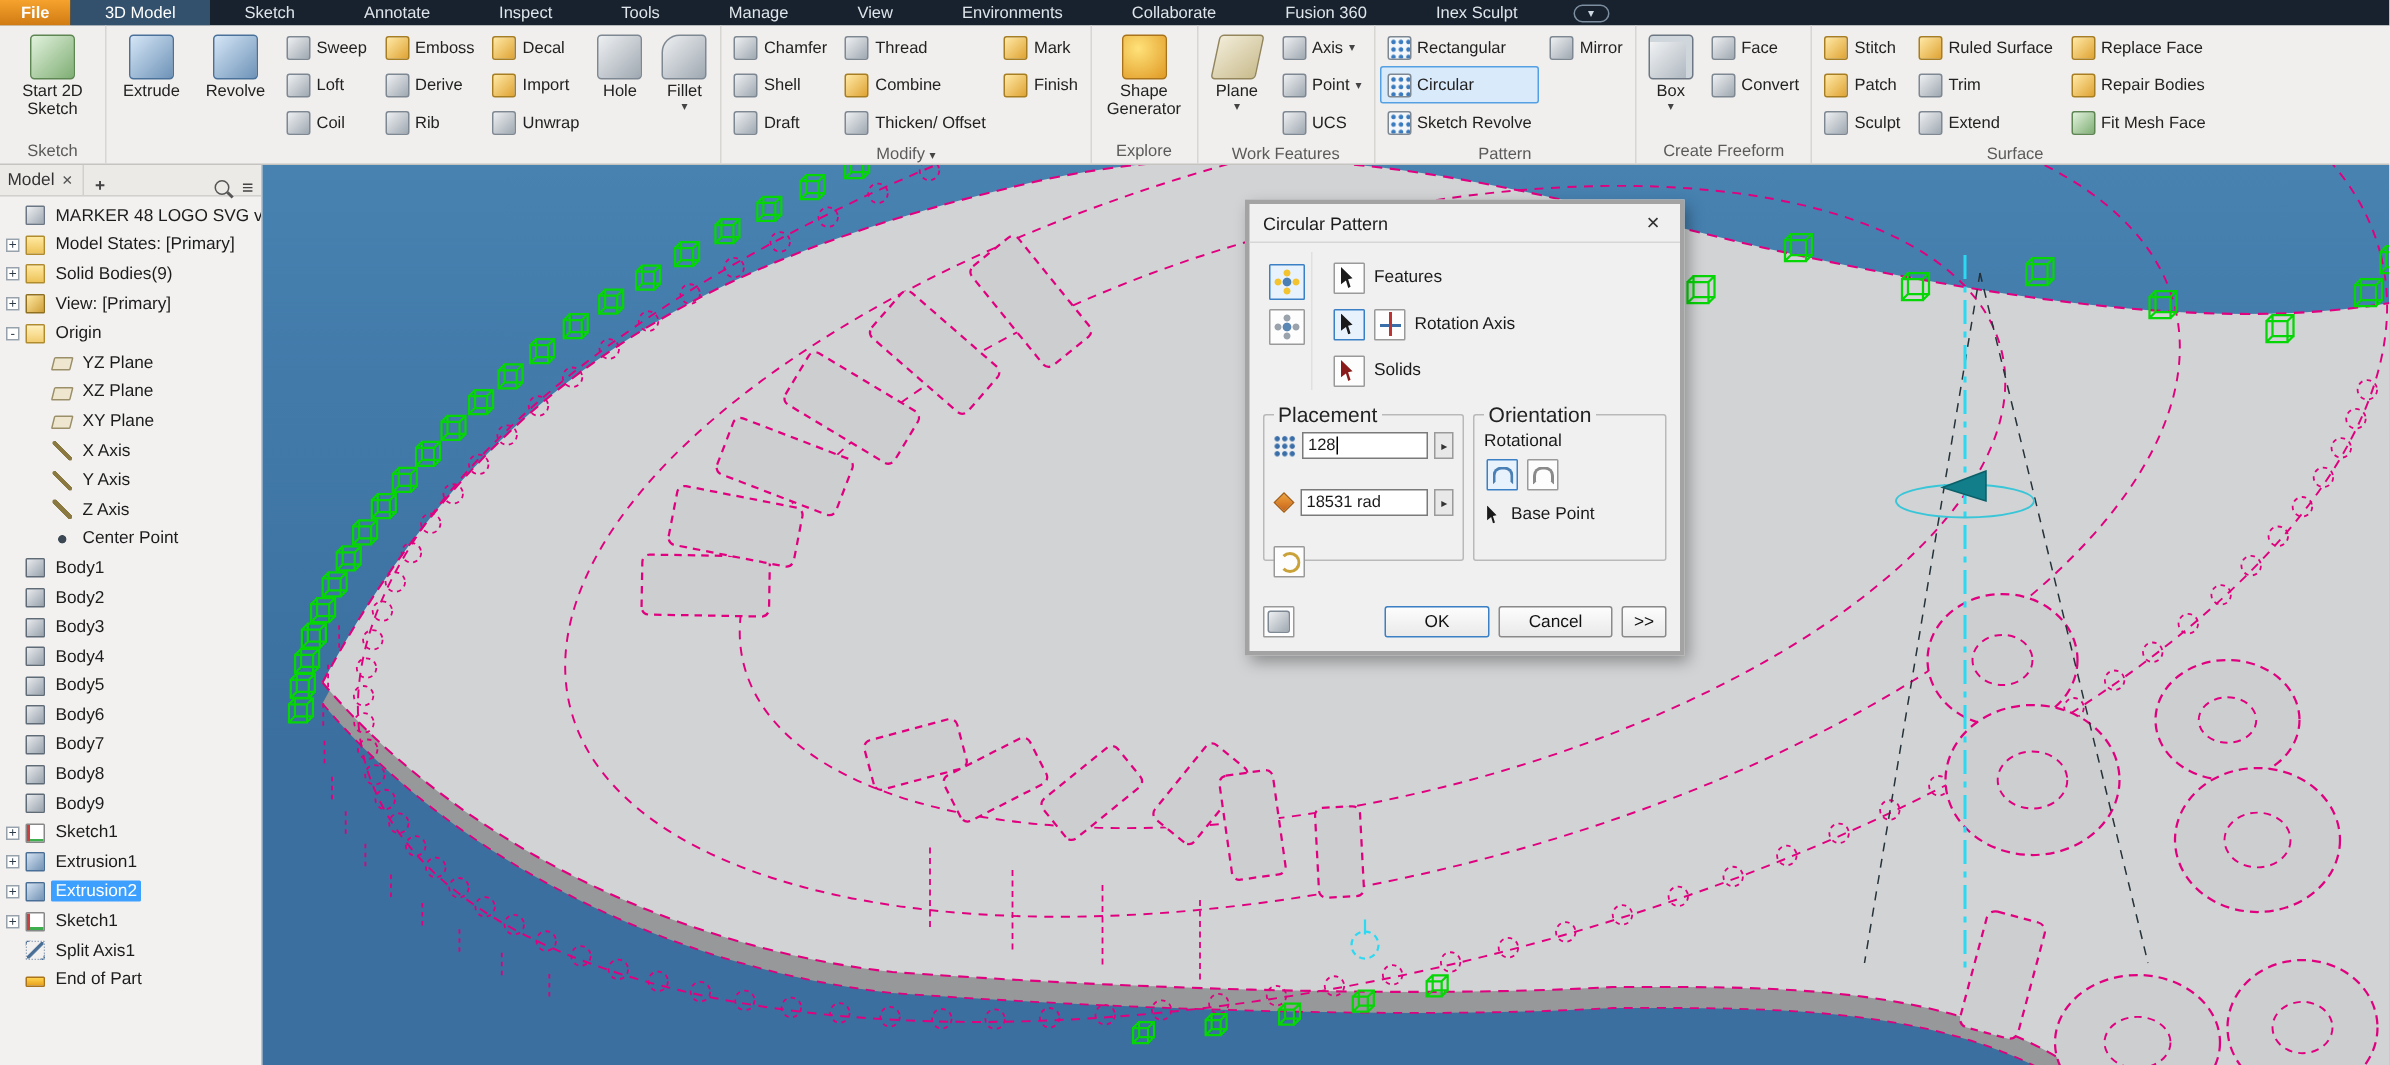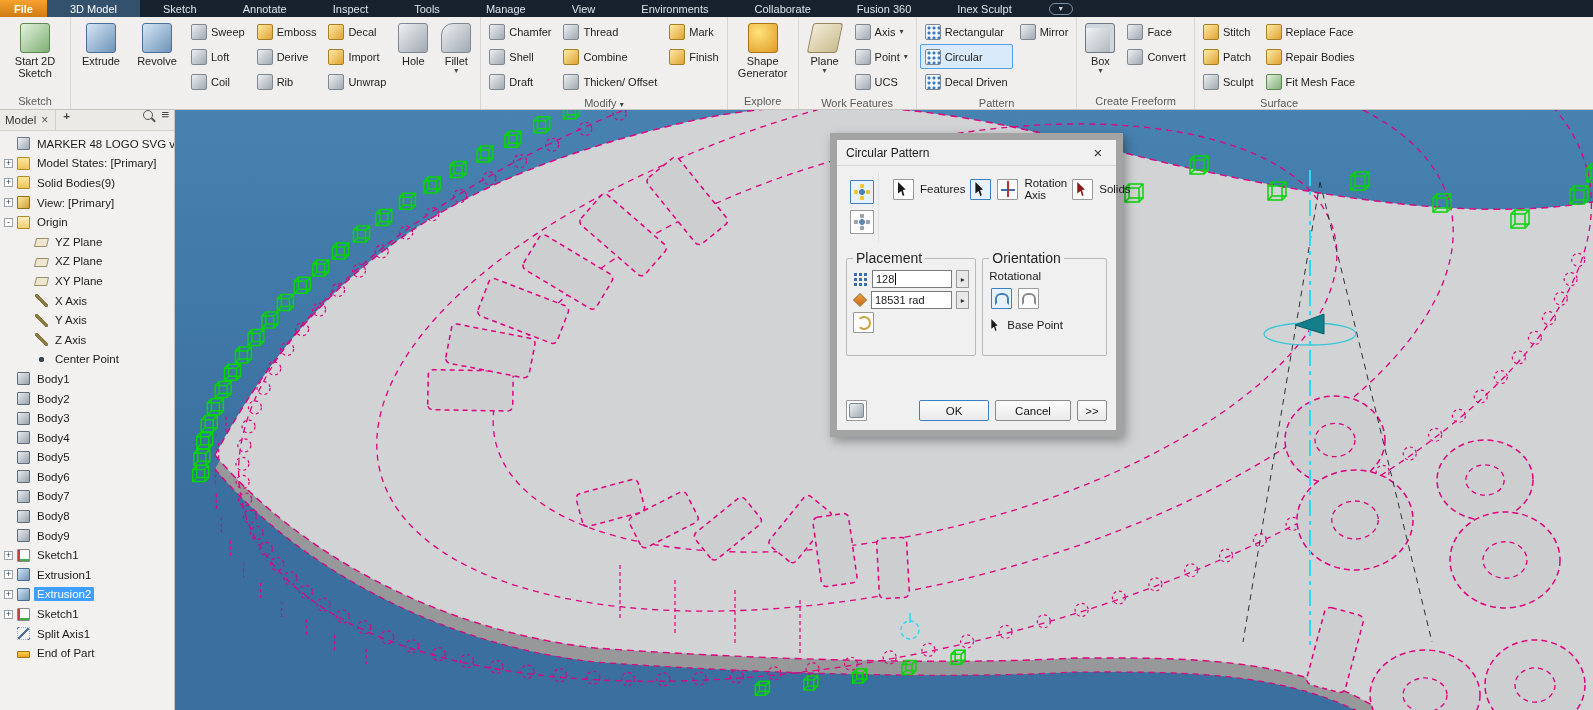--- a/index.html
+++ b/index.html
@@ -31,21 +31,21 @@
 .ic-blue{background:linear-gradient(135deg,#d5e6f6,#6e93b8);border:1px solid #49719a}
 .ic-green{background:linear-gradient(135deg,#e2f2dd,#7fae74);border:1px solid #5d8653}
 .ic-pattern{background-color:#f4f7fa;background-image:radial-gradient(circle at 3px 3px,#3a7bbf 1.3px,transparent 1.8px);background-size:5px 5px;border:1px solid #7e8893}
 .ic-fillet{background:linear-gradient(135deg,#eef0f2,#9fa8b1);border:1px solid #7e8893;border-top-left-radius:12px}
 .ic-plane{background:linear-gradient(135deg,#f2ecd8,#c9bc8e);border:1px solid #93865c;transform:skewX(-12deg)}
 .ic-box{background:linear-gradient(135deg,#f6f7f8,#aab3bc);border:1px solid #6d7884;box-shadow:inset -4px 4px 0 #cfd6dc}
 .ic-shapegen{background:radial-gradient(circle at 35% 30%,#ffe27a,#e09a25);border:1px solid #a8731a}
 
 
 .browser{position:absolute;left:0;top:110px;width:175px;bottom:0;background:#f2f1f0;border-right:1px solid #c6c4c1;overflow:hidden}
-.btabs{height:21px;display:flex;align-items:flex-start;background:#eceae7;border-bottom:1px solid #d2d0cd;padding:0 5px;gap:7px;font-size:11.5px;color:#333}
+.btabs{height:21px;display:flex;align-items:flex-end;background:#eceae7;border-bottom:1px solid #d2d0cd;padding:0 5px;gap:7px;font-size:11.5px;color:#333}
 .btab{display:flex;align-items:center;gap:5px;border-right:1px solid #d2d0cd;padding-right:7px;height:100%}
 .btab-close{color:#555;font-size:12px}
 .btab-plus{color:#444;font-weight:bold}
 .btabs-right{margin-left:auto;display:flex;align-items:center;gap:8px}
 .mag{width:10px;height:10px;border:1.5px solid #555;border-radius:50%;position:relative;display:inline-block}
 .mag::after{content:"";position:absolute;width:5px;height:1.5px;background:#555;transform:rotate(45deg);right:-4px;bottom:-1px}
 .hamb{font-size:13px;color:#444;line-height:10px}
 .tree{padding-top:3px}
 .trow{display:flex;align-items:center;gap:4px;height:19.6px;padding-left:calc(4px + var(--lvl,0)*18px);font-size:11.5px;color:#1c1c1c;white-space:nowrap}
 .tw{width:9px;height:9px;border:1px solid #98a2ac;background:#fff;font-size:9px;line-height:7px;text-align:center;color:#2d3b49;flex:0 0 9px}
@@ -64,42 +64,42 @@
 [data-icon="sketch"]{background:linear-gradient(90deg,#c94040 2px,transparent 2px),linear-gradient(0deg,#3fae4e 2px,transparent 2px),#fff;border:1px solid #888}
 [data-icon="extrusion"]{background:linear-gradient(135deg,#d3e2f2,#7292b4);border:1px solid #4a6f96}
 [data-icon="workaxis"]{background:linear-gradient(135deg,transparent 42%,#4a6f96 42%,#4a6f96 58%,transparent 58%);border:1px dotted #9aaabb}
 [data-icon="eop"]{background:linear-gradient(180deg,#ffd34d,#e8a11c);border:1px solid #a8731a;height:7px!important;margin-top:3px}
 
 
 .viewport{position:absolute;left:175px;top:110px;right:0;bottom:0;overflow:hidden}
 #scene{position:absolute;left:0;top:0}
 
 
-.dialog{position:absolute;left:830px;top:133px;width:293px;height:304px;background:#f0f0f0;border:7px solid #a3a3a3;box-shadow:3px 4px 10px rgba(0,0,0,.35);font-size:11.5px;color:#1a1a1a}
+.dialog{position:absolute;left:830px;top:133px;width:293px;height:304px;background:#f0f0f0;border:3px solid #a3a3a3;box-shadow:3px 4px 10px rgba(0,0,0,.35);font-size:11.5px;color:#1a1a1a}
 .dlg-title{height:26px;display:flex;align-items:center;padding:0 9px;border-bottom:1px solid #d6d6d6;font-size:12px}
 .dlg-close{margin-left:auto;font-size:15px;color:#333;width:18px;text-align:center}
 .dlg-body{padding:6px 9px 0 9px;position:relative;height:calc(100% - 26px)}
 .dlg-top{display:flex;gap:14px}
 .dlg-typebox{display:flex;flex-direction:column;gap:6px;padding:8px 4px;border-right:1px solid #e0e0e0}
 .icobtn{width:24px;height:24px;background:#fdfdfd;border:1px solid #9a9a9a;border-radius:1px;display:flex;align-items:center;justify-content:center;flex:0 0 auto}
 .icobtn.selected{border:1.5px solid #3b7fc4;background:#e8f2fc}
 .icobtn.small{width:21px;height:21px}
-.dlg-selects{display:flex;flex-direction:row;gap:5px;padding-top:4px}
+.dlg-selects{display:flex;flex-direction:column;gap:5px;padding-top:4px}
 .selrow{display:flex;align-items:center;gap:6px;height:26px}
 .cur{display:inline-block;width:11px;height:14px;background:#1a1a1a;clip-path:polygon(0 0,0 82%,30% 64%,44% 100%,58% 94%,43% 58%,70% 54%)}
 .cur.red{background:#8b1a1a}
 .ico-patfeat{width:18px;height:18px;background:radial-gradient(circle at 9px 3px,#f4c430 2px,transparent 2.6px),radial-gradient(circle at 15px 9px,#f4c430 2px,transparent 2.6px),radial-gradient(circle at 9px 15px,#f4c430 2px,transparent 2.6px),radial-gradient(circle at 3px 9px,#f4c430 2px,transparent 2.6px),radial-gradient(circle at 9px 9px,#4a7fb5 2.6px,transparent 3.2px)}
 .ico-patbody{width:18px;height:18px;background:radial-gradient(circle at 9px 3px,#9aa3ac 2px,transparent 2.6px),radial-gradient(circle at 15px 9px,#9aa3ac 2px,transparent 2.6px),radial-gradient(circle at 9px 15px,#9aa3ac 2px,transparent 2.6px),radial-gradient(circle at 3px 9px,#9aa3ac 2px,transparent 2.6px),radial-gradient(circle at 9px 9px,#5b87b5 2.6px,transparent 3.2px)}
 .ico-axis{width:14px;height:16px;background:linear-gradient(90deg,transparent 6px,#b33 6px,#b33 8px,transparent 8px),linear-gradient(0deg,transparent 6px,#3a6ea8 6px,#3a6ea8 8px,transparent 8px)}
 .dlg-mid{display:flex;gap:6px;margin-top:8px}
 .grp{border:1px solid #b9b9b9;border-radius:2px;padding:4px 6px 6px 6px;position:relative}
 .grp legend{font-size:14px;color:#222;padding:0 3px}
 .grp.placement{width:138px;height:106px}
 .grp.orientation{width:132px;height:106px}
-.prow{display:flex;align-items:center;gap:4px;margin-bottom:3px}
+.prow{display:flex;align-items:center;gap:4px;margin-bottom:20px}
 .ico-count{width:15px;height:15px;background-image:radial-gradient(circle,#3a6ea8 1.5px,transparent 2px);background-size:5px 5px;flex:0 0 15px}
 .ico-angle{width:10px;height:10px;background:linear-gradient(135deg,#f0a23c,#c8641a);transform:rotate(45deg);margin:2px;flex:0 0 10px;border:1px solid #a85f12}
 .pinput{flex:1;height:18px;background:#fff;border:1px solid #7a7a7a;display:flex;align-items:center;padding:0 3px;font-size:11px;overflow:hidden;white-space:nowrap}
 .caret{display:inline-block;width:1px;height:12px;background:#000;margin-left:1px}
 .fly{width:13px;height:18px;background:#e8e8e8;border:1px solid #9a9a9a;font-size:8px;display:flex;align-items:center;justify-content:center;color:#333}
 .ico-mid{width:14px;height:14px;border:2px solid #caa23a;border-left-color:transparent;border-radius:50%}
 .orow{display:flex;gap:6px;margin:6px 0 10px 2px}
 .ico-rot{width:14px;height:12px;border:2px solid #4a7fb5;border-bottom-color:transparent;border-radius:6px 6px 0 0}
 .brow{display:flex;align-items:center;gap:7px;margin-left:2px}
 .dlg-foot{position:absolute;left:9px;right:9px;bottom:9px;display:flex;align-items:center;gap:6px}
@@ -297,21 +297,21 @@
           <div class="sbtn">
               <span class="si ic-pattern"></span>
               <span>Rectangular</span>
             </div>
           <div class="sbtn selected">
               <span class="si ic-pattern"></span>
               <span>Circular</span>
             </div>
           <div class="sbtn">
               <span class="si ic-pattern"></span>
-              <span>Decal Driven</span>
+              <span>Sketch Revolve</span>
             </div>
         </div>
         <div class="scol">
           <div class="sbtn">
               <span class="si ic-gray"></span>
               <span>Mirror</span>
             </div>
         </div>
       </div>
       <div class="rlabel">Pattern</div>
@@ -345,20 +345,34 @@
               <span class="si ic-gold"></span>
               <span>Stitch</span>
             </div>
           <div class="sbtn">
               <span class="si ic-gold"></span>
               <span>Patch</span>
             </div>
           <div class="sbtn">
               <span class="si ic-gray"></span>
               <span>Sculpt</span>
+            </div>
+        </div>
+        <div class="scol">
+          <div class="sbtn">
+              <span class="si ic-gold"></span>
+              <span>Ruled Surface</span>
+            </div>
+          <div class="sbtn">
+              <span class="si ic-gray"></span>
+              <span>Trim</span>
+            </div>
+          <div class="sbtn">
+              <span class="si ic-gray"></span>
+              <span>Extend</span>
             </div>
         </div>
         <div class="scol">
           <div class="sbtn">
               <span class="si ic-gold"></span>
               <span>Replace Face</span>
             </div>
           <div class="sbtn">
               <span class="si ic-gold"></span>
               <span>Repair Bodies</span>

